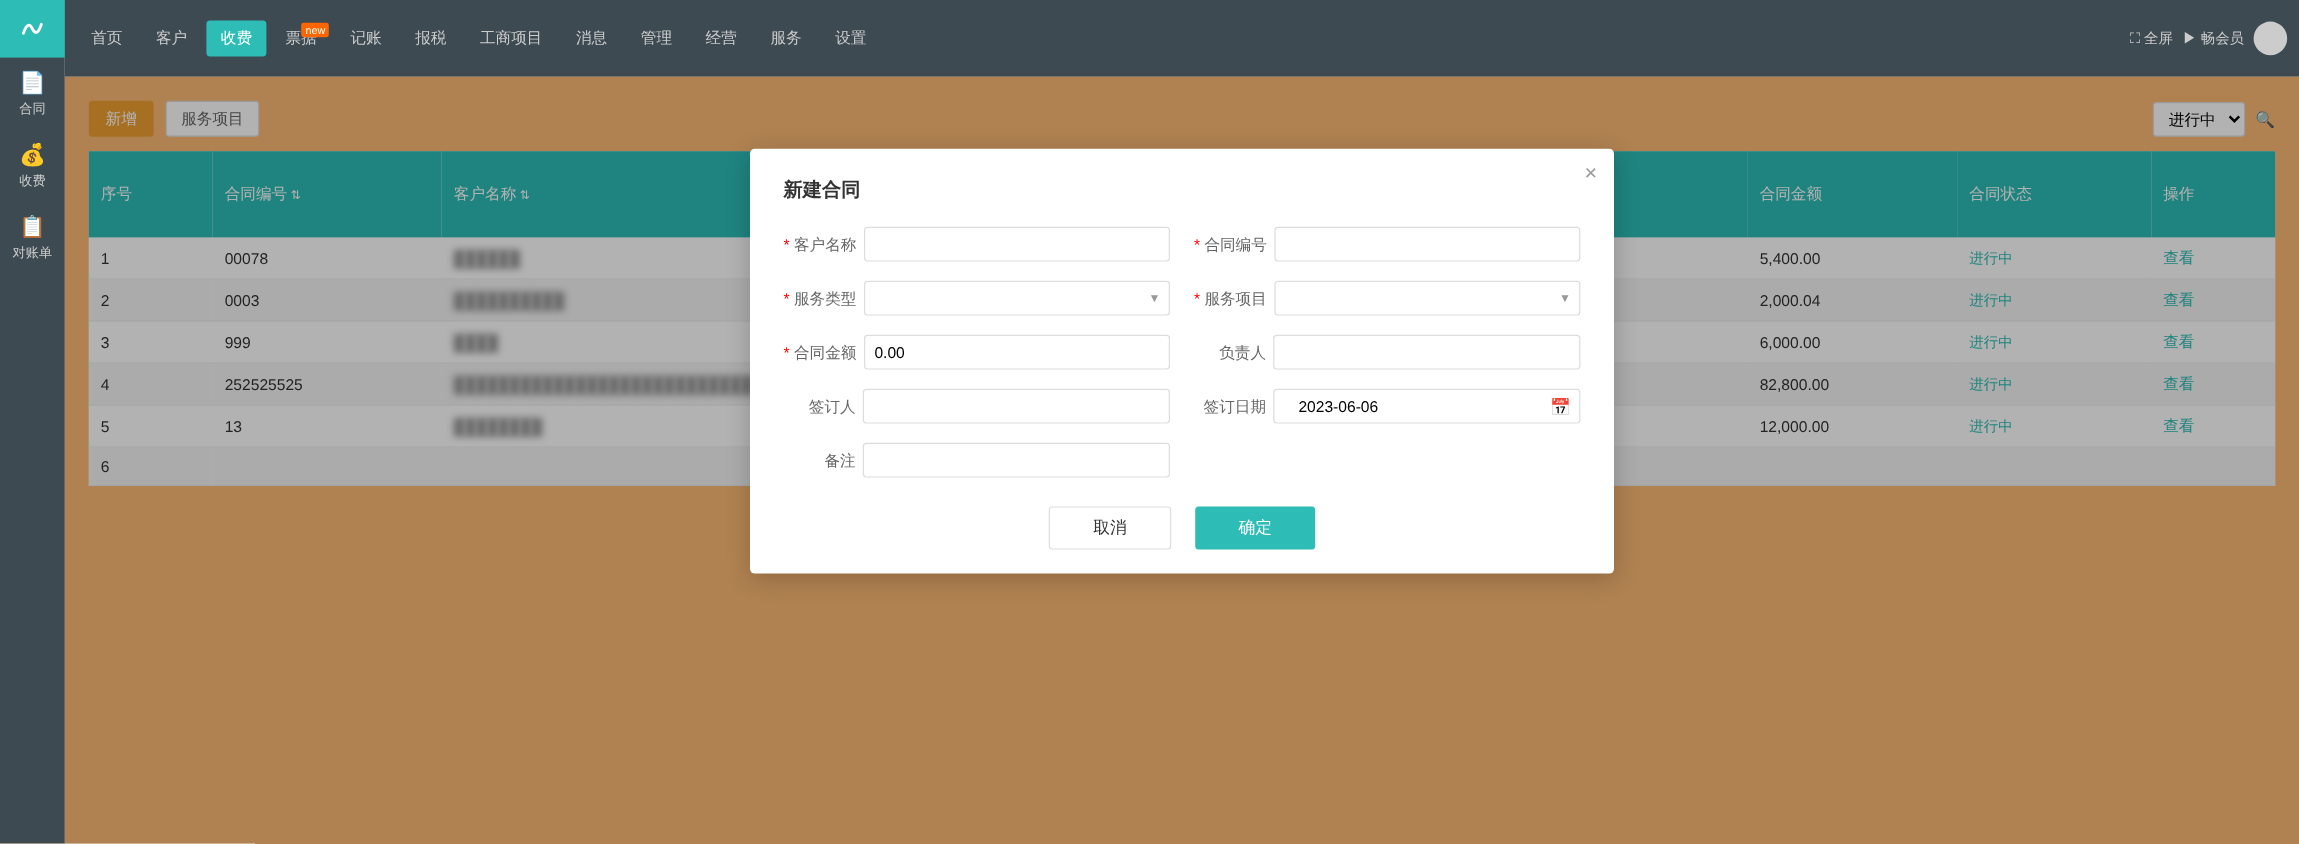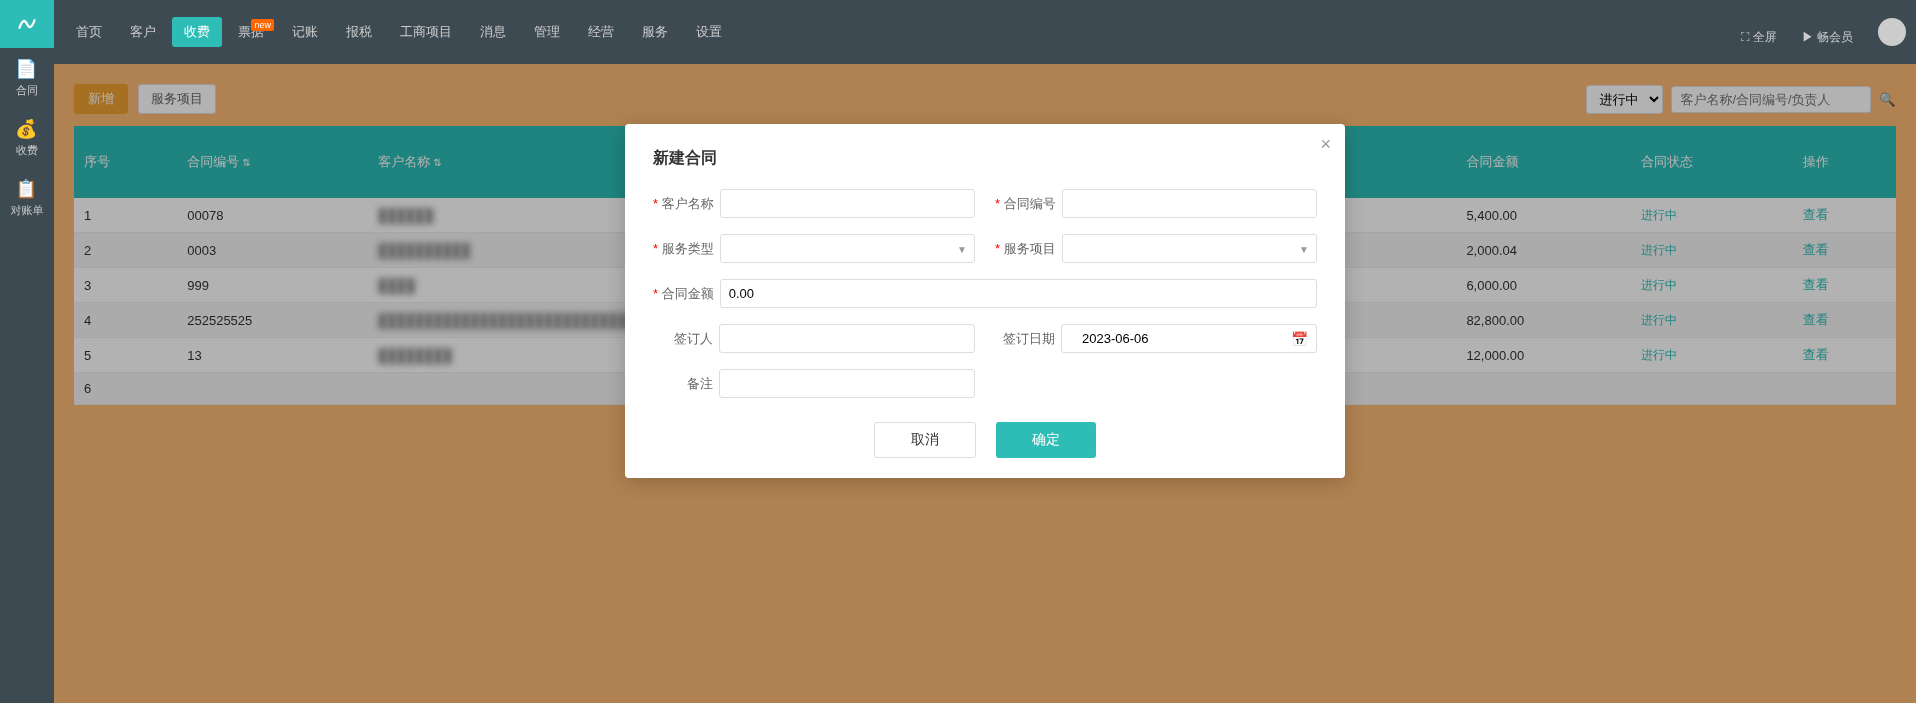--- a/index.html
+++ b/index.html
@@ -69,22 +69,22 @@
       right: 2px;
       background: #ff6600;
       color: #fff;
       font-size: 9px;
       padding: 1px 3px;
       border-radius: 2px;
     }
     .topnav-right {
       margin-left: auto;
       display: flex;
-      align-items: flex-end;
-      gap: 25px;
+      align-items: center;
+      gap: 8px;
       color: #ccc;
       font-size: 12px;
     }
     .topnav-right span { cursor: pointer; }
 
     
     .content {
       flex: 1;
       background: #fdba74;
       display: flex;
@@ -378,21 +378,20 @@
 
       <div class="table-toolbar">
         <button class="btn-new">新增</button>
         <span class="toolbar-label">服务项目</span>
         <div class="toolbar-right">
           <select class="status-select">
             <option>进行中</option>
             <option>已完成</option>
             <option>已取消</option>
           </select>
-          <input class="search-box" type="text" placeholder="客户名称/合同编号/负责人" style="">
           <button class="search-icon-btn">🔍</button>
         </div>
       </div>
 
       <table class="data-table">
         <thead>
           <tr>
             <th><span>序号</span></th>
             <th><span>合同编号</span><span class="col-sort">⇅</span></th>
             <th><span>客户名称</span><span class="col-sort">⇅</span></th>
@@ -490,20 +489,24 @@
                 <select></select>
               </div>
             </div>
           </div>
 
           <div class="form-row">
             <div class="form-field">
               <label class="form-label required">合同金额</label>
               <input class="form-input" type="text" value="0.00" style="">
             </div>
+            <div class="form-field">
+              <label class="form-label">负责人</label>
+              <input class="form-input" type="text" style="">
+            </div>
           </div>
 
           <div class="form-row">
             <div class="form-field">
               <label class="form-label">签订人</label>
               <input class="form-input" type="text" style="">
             </div>
             <div class="form-field">
               <label class="form-label">签订日期</label>
               <div class="date-wrapper">

